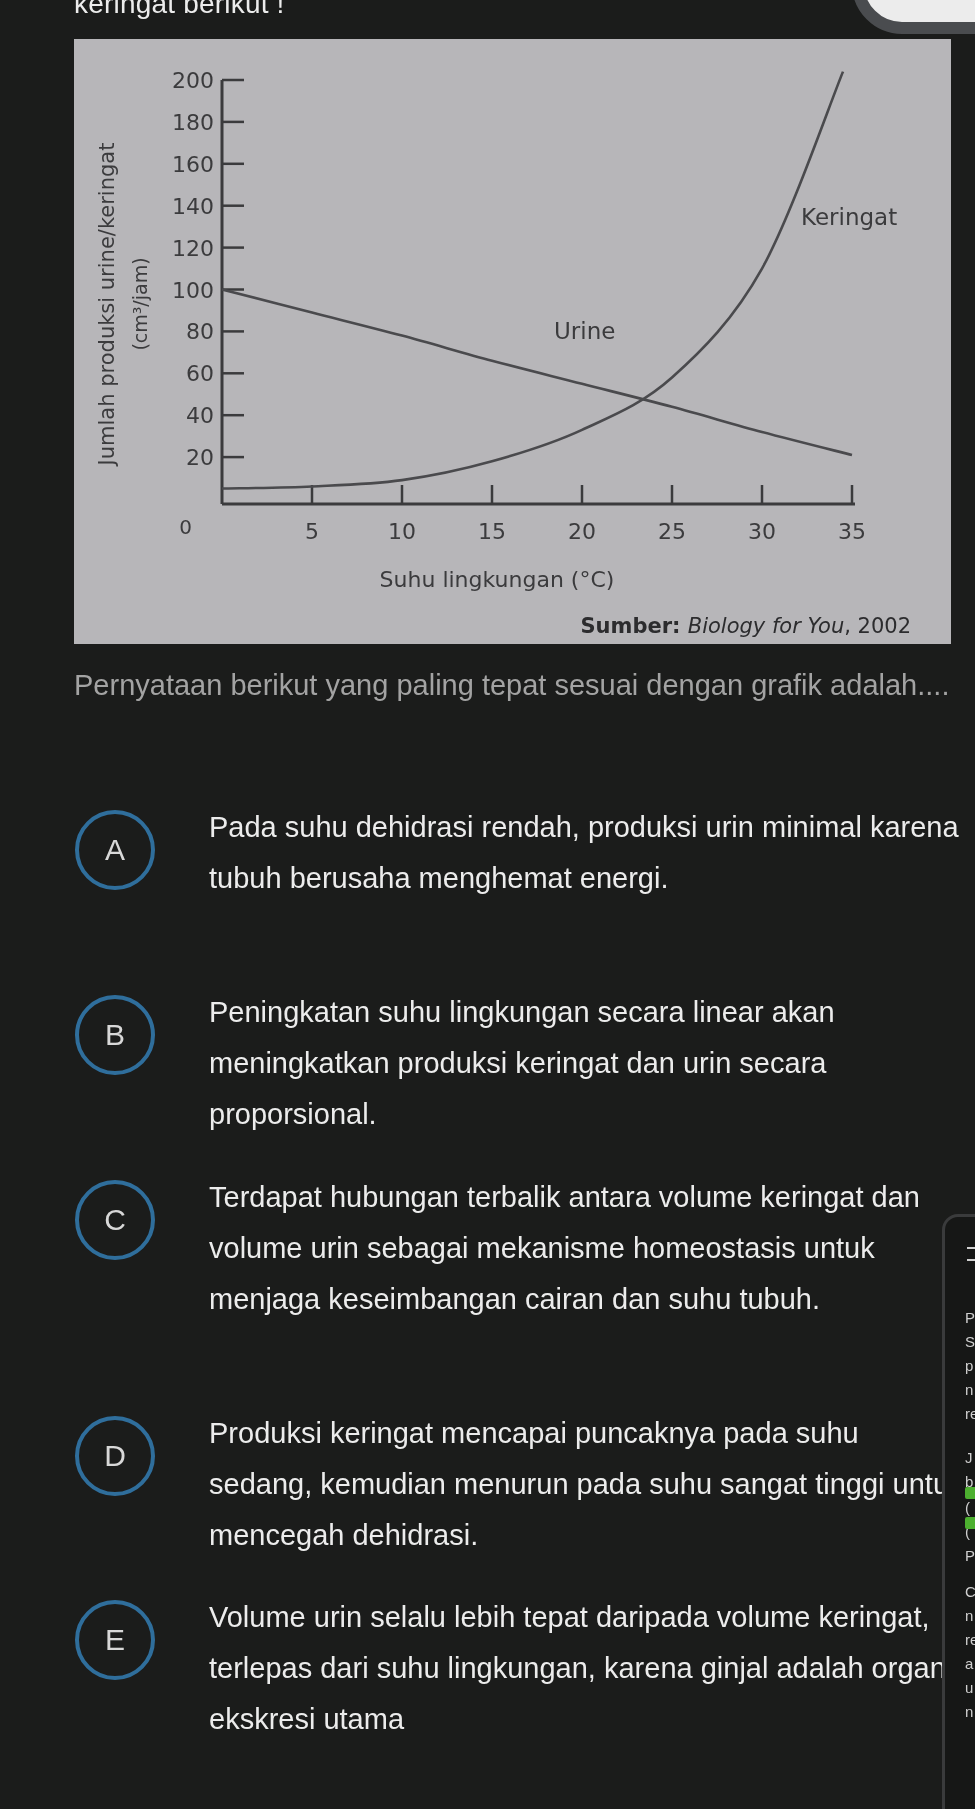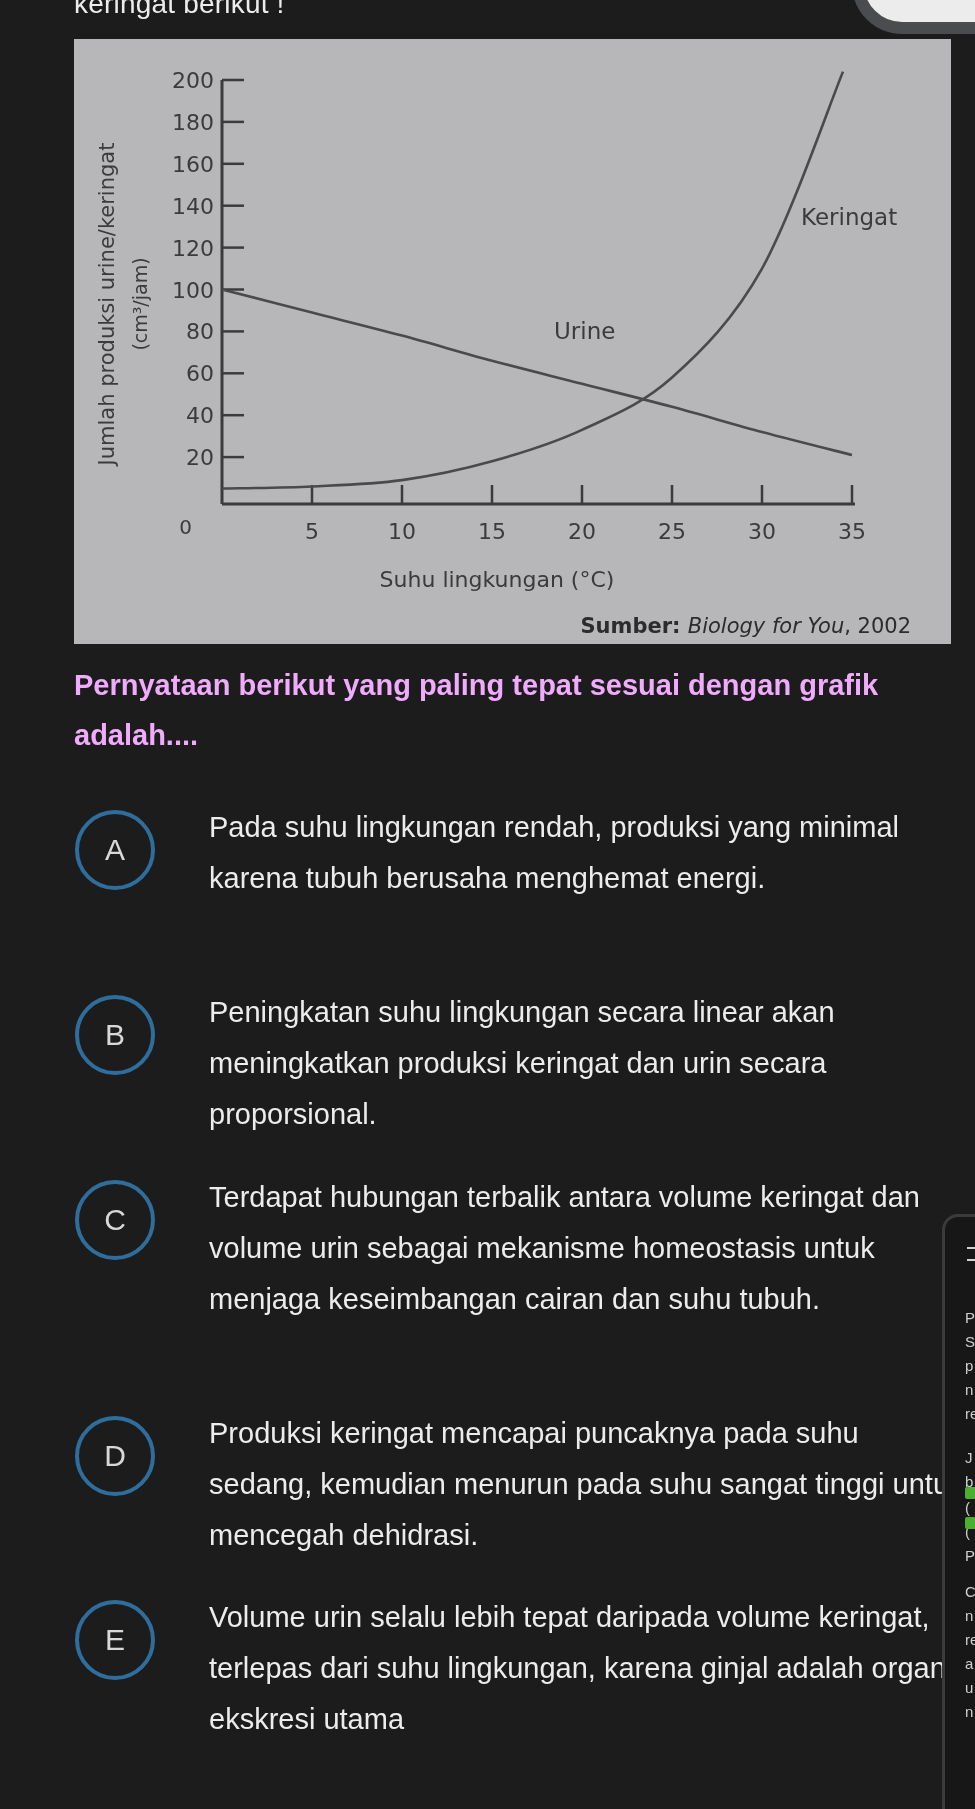--- a/index.html
+++ b/index.html
@@ -20,21 +20,21 @@
     background: #ececec; border: 12px solid #4a4c4f;
     box-sizing: border-box;
   }
   .chart-card {
     position: absolute; left: 74px; top: 39px;
     width: 877px; height: 605px; background: #b7b6b9;
   }
   .chart-card svg { position: absolute; left: 0; top: 0; }
   .question {
     position: absolute; left: 74px; top: 660px; width: 890px;
-    font-size: 29px; line-height: 50px; color: #f0abfc; font-weight: bold;
+    font-size: 29px; line-height: 50px; color: #a3a3a3;
   }
   .option {
     position: absolute; left: 74px; width: 880px;
   }
   .option-circle {
     position: absolute; left: 1px; top: 0;
     width: 80px; height: 80px; border-radius: 50%;
     border: 4px solid #2f6e9c; box-sizing: border-box;
     display: flex; align-items: center; justify-content: center;
     font-size: 30px; color: #d8d8d8;
@@ -113,21 +113,21 @@
       <text x="480" y="300" font-size="23" fill="#3b3b3d" font-family="&quot;DejaVu Sans&quot;, sans-serif">Urine</text>
       <text x="727" y="186" font-size="23" fill="#3b3b3d" font-family="&quot;DejaVu Sans&quot;, sans-serif">Keringat</text>
       <text x="837" y="594" font-size="21" fill="#2c2c2e" text-anchor="end" font-family="&quot;DejaVu Sans&quot;, sans-serif"><tspan font-weight="bold">Sumber: </tspan><tspan font-style="italic">Biology for You</tspan><tspan>, 2002</tspan></text>
     </svg>
 </div>
 
 <div class="question">Pernyataan berikut yang paling tepat sesuai dengan grafik adalah....</div>
 
 <div class="option" style="top:810px;">
   <div class="option-circle">A</div>
-  <div class="option-text">Pada suhu lingkungan rendah, produksi yang minimal karena tubuh berusaha menghemat energi.</div>
+  <div class="option-text">Pada suhu dehidrasi rendah, produksi urin minimal karena tubuh berusaha menghemat energi.</div>
 </div>
 <div class="option" style="top:995px;">
   <div class="option-circle">B</div>
   <div class="option-text">Peningkatan suhu lingkungan secara linear akan meningkatkan produksi keringat dan urin secara proporsional.</div>
 </div>
 <div class="option" style="top:1180px;">
   <div class="option-circle">C</div>
   <div class="option-text">Terdapat hubungan terbalik antara volume keringat dan volume urin sebagai mekanisme homeostasis untuk menjaga keseimbangan cairan dan suhu tubuh.</div>
 </div>
 <div class="option" style="top:1416px;">

